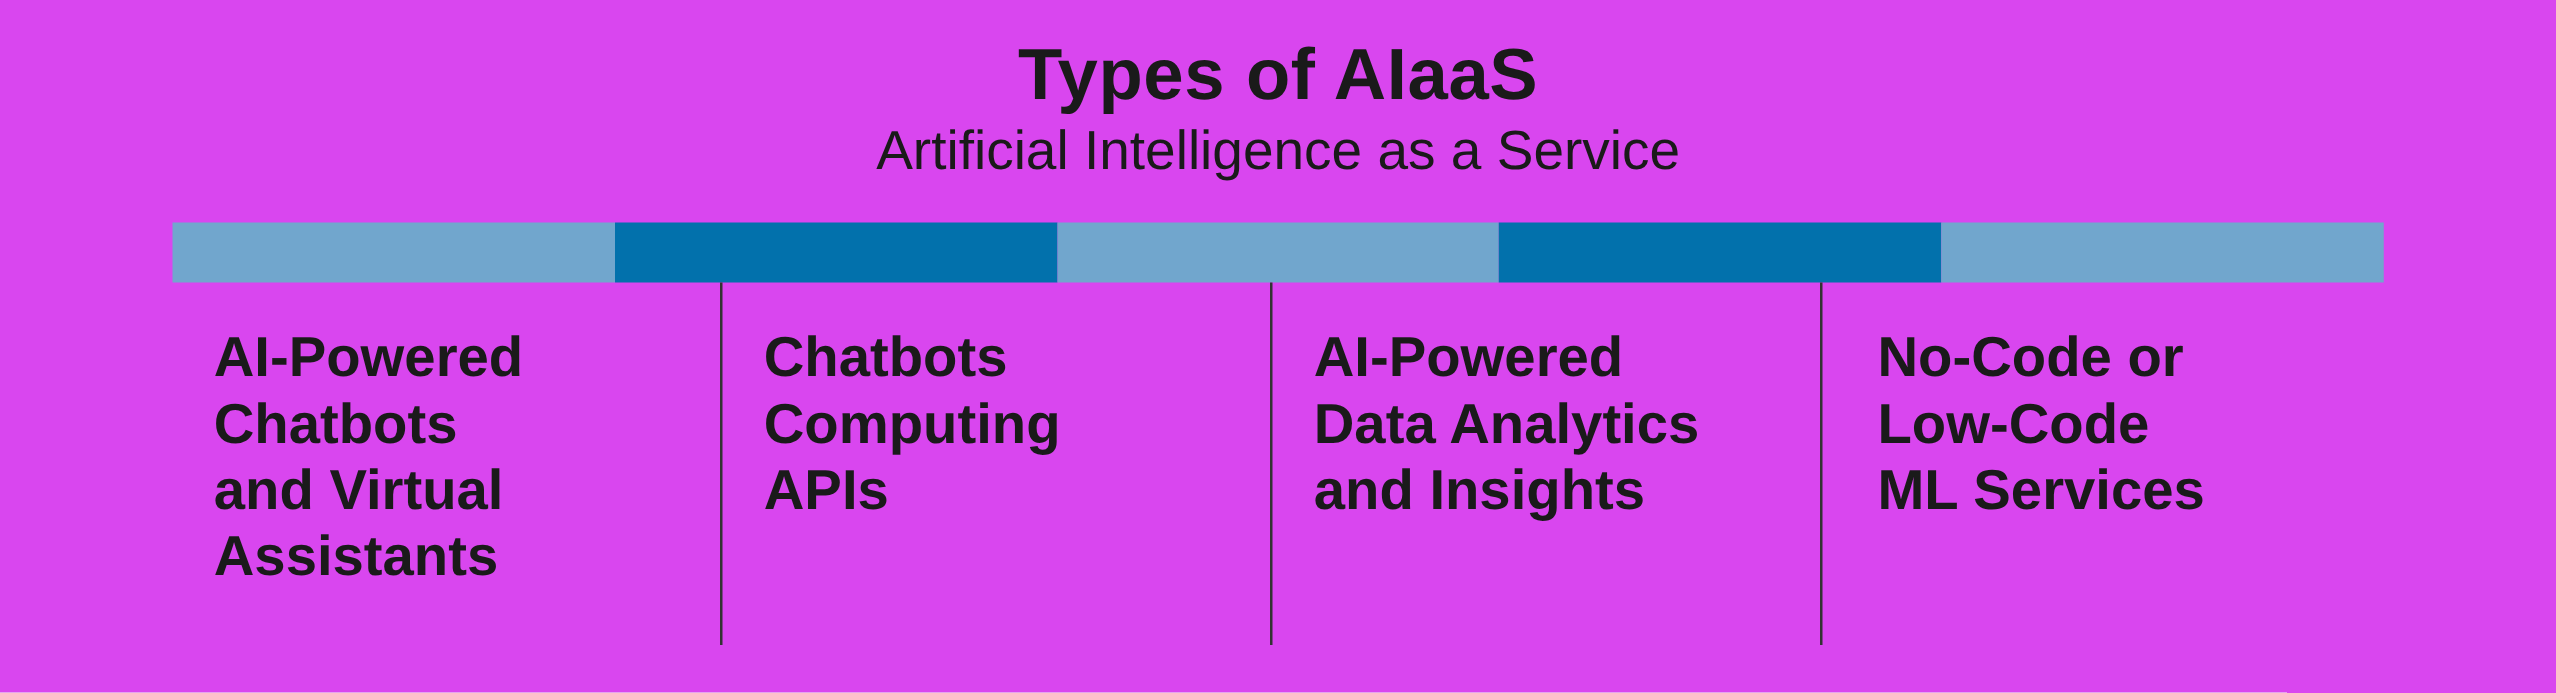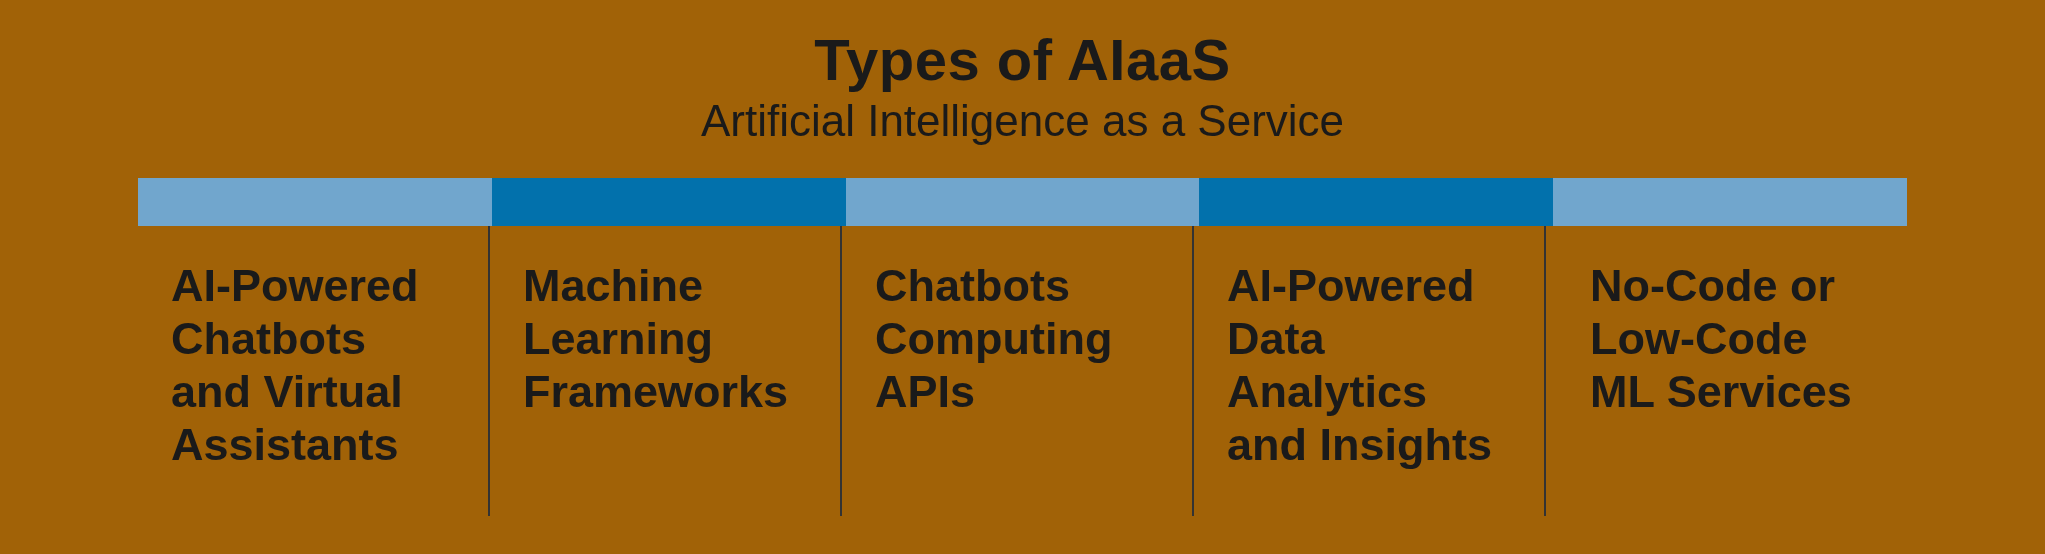--- a/index.html
+++ b/index.html
@@ -4,21 +4,21 @@
 <style>
   html, body {
     margin: 0;
     padding: 0;
     background: #efefef;
   }
   .page {
     position: relative;
     width: 2045px;
     height: 554px;
-    background: #a16207;
+    background: #d946ef;
     font-family: "Liberation Sans", sans-serif;
     color: #1a1a1a;
     overflow: hidden;
   }
   .header {
     position: absolute;
     left: 0;
     top: 0;
     width: 100%;
     text-align: center;
@@ -101,25 +101,20 @@
   </div>
 
   <div class="columns-row">
     <div class="column">
       <div class="column-label">AI-Powered
 Chatbots
 and Virtual
 Assistants</div>
     </div>
     <div class="column with-divider">
-      <div class="column-label">Machine
-Learning
-Frameworks</div>
-    </div>
-    <div class="column with-divider">
       <div class="column-label">Chatbots
 Computing
 APIs</div>
     </div>
     <div class="column with-divider">
       <div class="column-label">AI-Powered
 Data Analytics
 and Insights</div>
     </div>
     <div class="column with-divider extra-indent">

